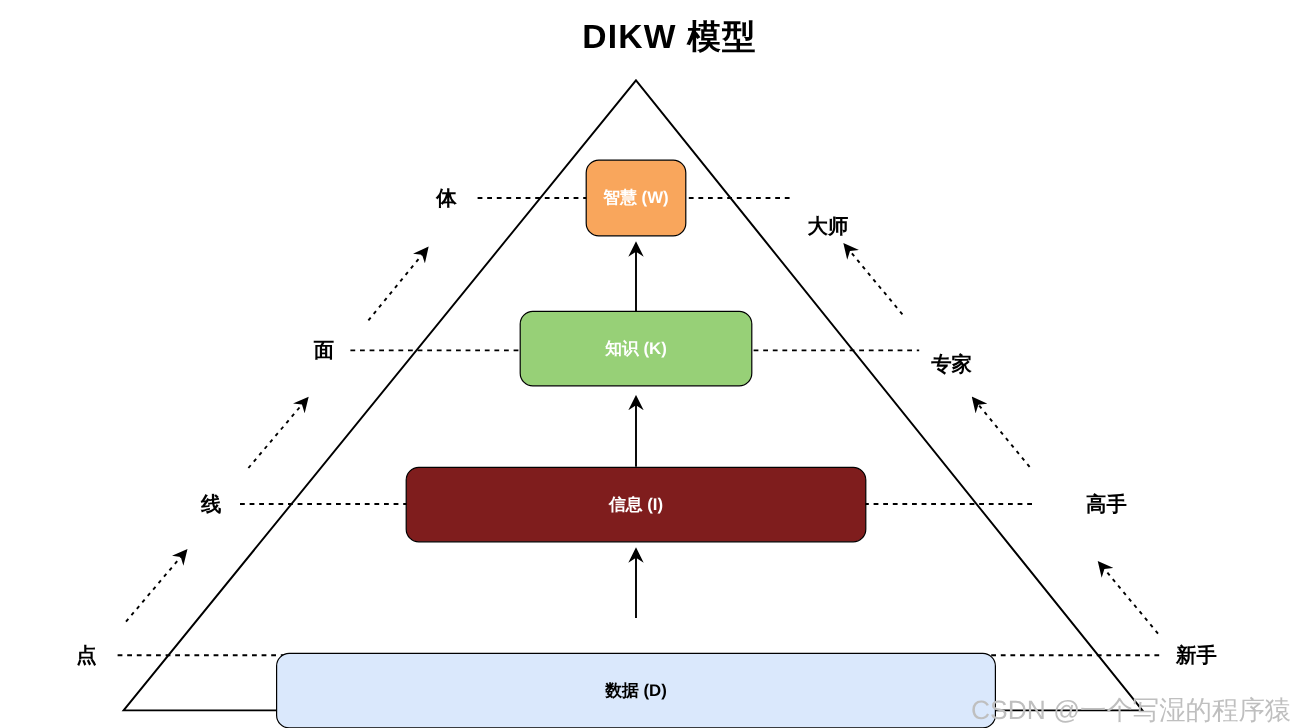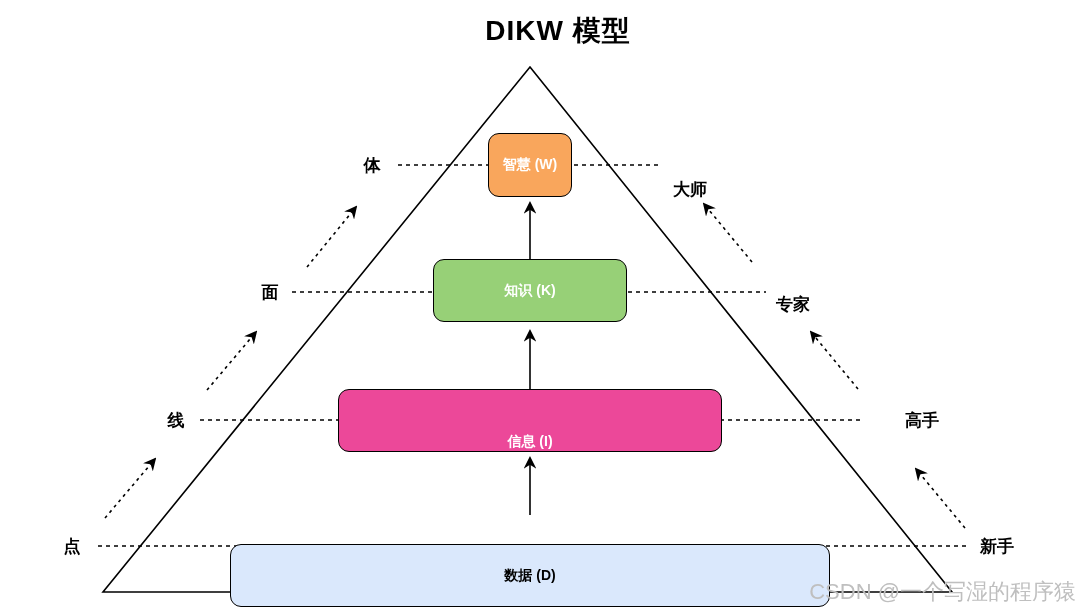--- a/index.html
+++ b/index.html
@@ -106,21 +106,21 @@
   </svg>
 
   <div class="title">DIKW 模型</div>
 
   <div class="level-box box-wisdom" style="background-color: rgb(249, 166, 92);">
     <span style="color: rgb(255, 255, 255);">智慧 (W)</span>
   </div>
   <div class="level-box box-knowledge" style="background-color: rgb(151, 208, 119);">
     <span style="color: rgb(255, 255, 255);">知识 (K)</span>
   </div>
-  <div class="level-box box-information" style="background-color: #ec4899; align-items: flex-end;">
+  <div class="level-box box-information" style="background-color: #7f1d1d;">
     <span style="color: rgb(255, 255, 255);">信息 (I)</span>
   </div>
   <div class="level-box box-data" style="background-color: rgb(218, 232, 252);">
     <span style="color: rgb(0, 0, 0);">数据 (D)</span>
   </div>
 
   <div class="side-label lbl-ti">体</div>
   <div class="side-label lbl-mian">面</div>
   <div class="side-label lbl-xian">线</div>
   <div class="side-label lbl-dian">点</div>

